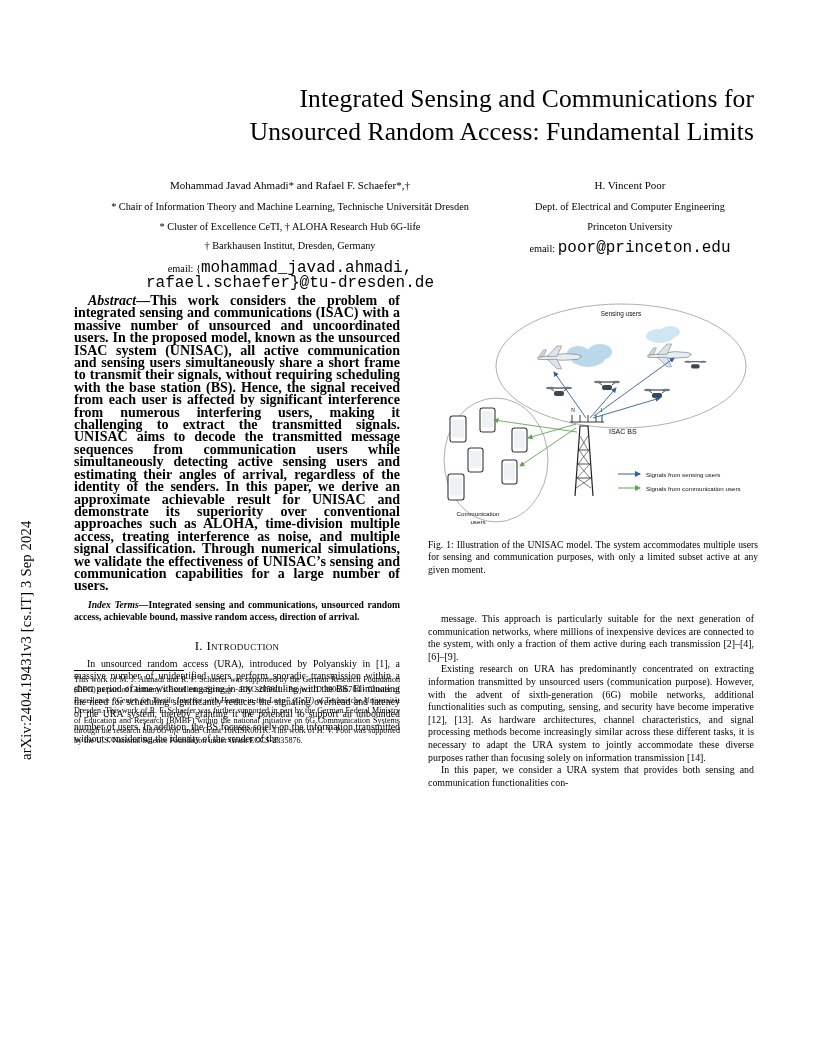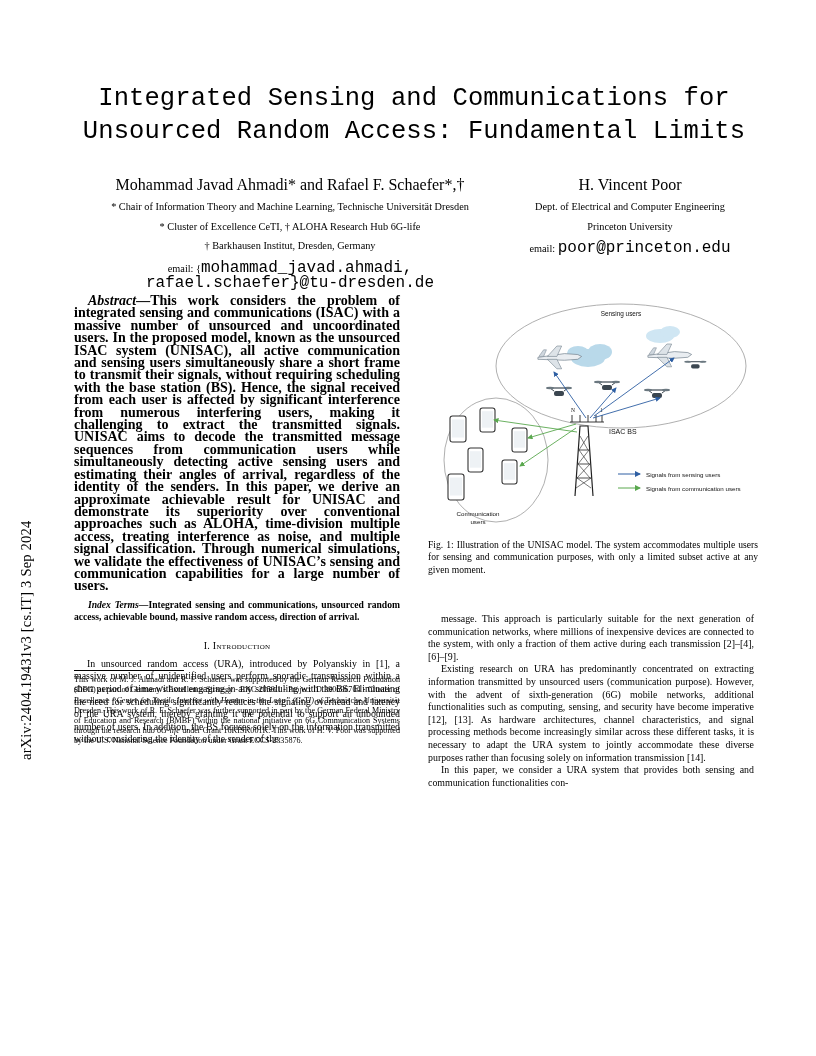--- a/index.html
+++ b/index.html
@@ -39,27 +39,26 @@
 
   .content {
     position: absolute;
     left: 74px;
     top: 60px;
     width: 680px;
   }
 
   
   .title {
-    text-align: center;
+    text-align: right;
     font-size: 25.5px;
     line-height: 33px;
     font-weight: normal;
     letter-spacing: 0.1px;
     margin: 22px 0 0 0;
-    font-family: Liberation Mono, monospace;
   }
 
   
   .authors {
     margin-top: 27px;
     position: relative;
     height: 108px;
   }
   .auth-left {
     position: absolute;
@@ -69,21 +68,21 @@
     text-align: center;
   }
   .auth-right {
     position: absolute;
     right: 0;
     top: 0;
     width: 248px;
     text-align: center;
   }
   .auth-names {
-    font-size: 16px;
+    font-size: 11px;
     line-height: 20px;
   }
   .auth-aff {
     font-size: 10.3px;
     line-height: 14.5px;
     margin-top: 5px;
   }
   .auth-mail {
     font-size: 10.3px;
     line-height: 15px;
@@ -126,21 +125,21 @@
     font-size: 9.6px;
     line-height: 12.4px;
     text-align: justify;
     text-indent: 14px;
     margin-top: 6px;
   }
   .indexterms .lead { font-style: italic; font-weight: bold; }
 
   .sec-head {
     text-align: center;
-    font-size: 10px;
+    font-size: 13px;
     font-variant: small-caps;
     margin: 16px 0 6px 0;
     letter-spacing: 0.3px;
   }
   p.body-par {
     margin: 0 0 0 0;
     text-indent: 13px;
     text-align: justify;
     font-size: 9.9px;
     line-height: 12.6px;

